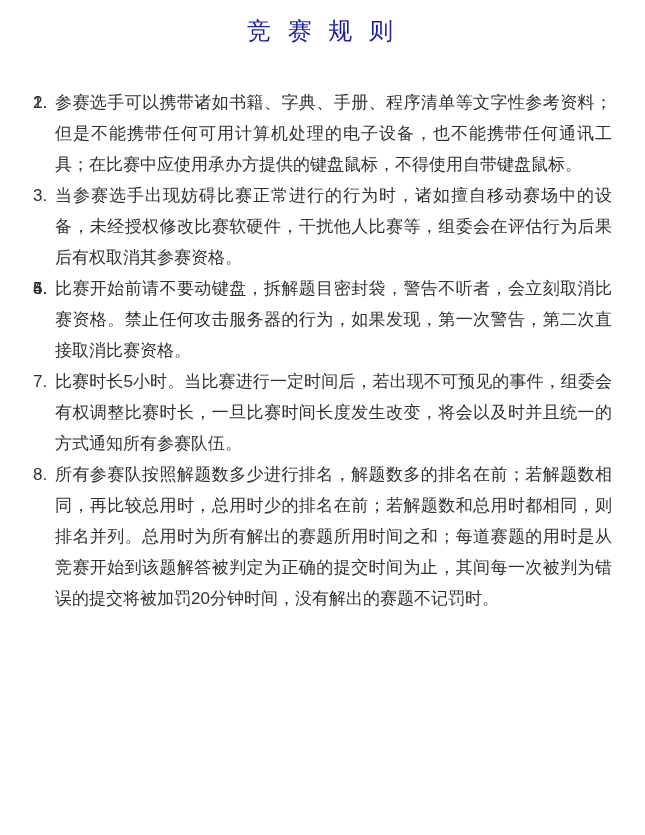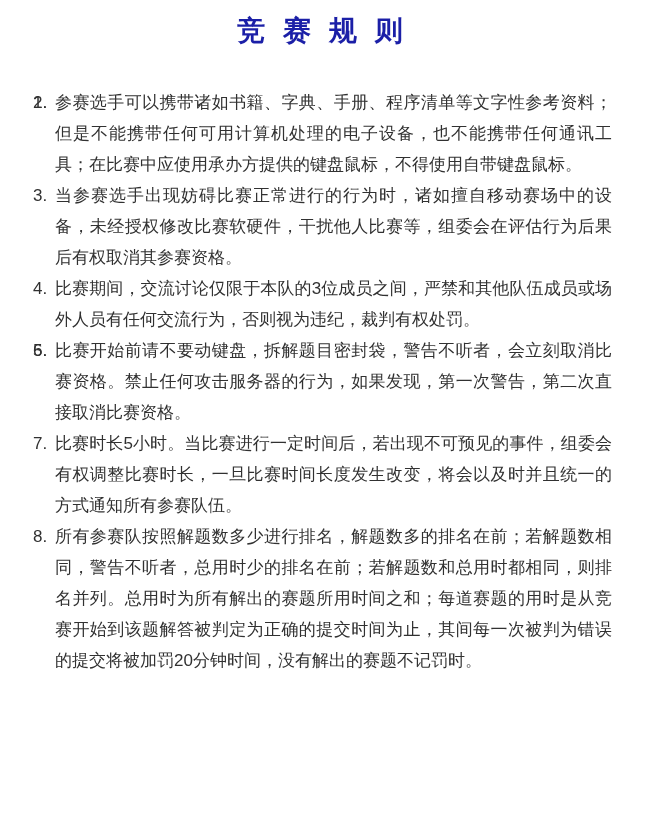--- a/index.html
+++ b/index.html
@@ -14,23 +14,23 @@
     font-family: "Liberation Sans", sans-serif;
   }
   .doc-page {
     width: 645px;
     height: 835px;
     background: #ffffff;
     box-sizing: border-box;
   }
   .doc-title {
     margin: 17px 0 0 0;
-    font-size: 28px;
+    font-size: 24px;
     line-height: 28px;
-    font-weight: 700;
+    font-weight: 400;
     letter-spacing: 5px;
     text-align: center;
     color: #1b1fa7;
   }
   ol.rules-list {
     list-style: none;
     margin: 42px 33px 0 33px;
     padding: 0;
   }
   ol.rules-list li {
@@ -63,31 +63,30 @@
     <li>
       <span class="rule-num">2.</span>
       <span class="rule-txt">参赛选手可以携带诸如书籍、字典、手册、程序清单等文字性参考资料；但是不能携带任何可用计算机处理的电子设备，也不能携带任何通讯工具；在比赛中应使用承办方提供的键盘鼠标，不得使用自带键盘鼠标。</span>
     </li>
     <li>
       <span class="rule-num">3.</span>
       <span class="rule-txt">当参赛选手出现妨碍比赛正常进行的行为时，诸如擅自移动赛场中的设备，未经授权修改比赛软硬件，干扰他人比赛等，组委会在评估行为后果后有权取消其参赛资格。</span>
     </li>
     <li>
       <span class="rule-num">4.</span>
-      <span class="rule-txt">比赛期间，交流讨论仅限于本队的3位成员之间，严禁和其他队伍成员或场外人员有任何交流行为，否则视为违纪，裁判有权处罚。</span>
     </li>
     <li>
       <span class="rule-num">5.</span>
     </li>
     <li>
       <span class="rule-num">6.</span>
       <span class="rule-txt">比赛开始前请不要动键盘，拆解题目密封袋，警告不听者，会立刻取消比赛资格。禁止任何攻击服务器的行为，如果发现，第一次警告，第二次直接取消比赛资格。</span>
     </li>
     <li>
       <span class="rule-num">7.</span>
       <span class="rule-txt">比赛时长5小时。当比赛进行一定时间后，若出现不可预见的事件，组委会有权调整比赛时长，一旦比赛时间长度发生改变，将会以及时并且统一的方式通知所有参赛队伍。</span>
     </li>
     <li>
       <span class="rule-num">8.</span>
-      <span class="rule-txt">所有参赛队按照解题数多少进行排名，解题数多的排名在前；若解题数相同，警告不听者，总用时少的排名在前；若解题数和总用时都相同，则排名并列。总用时为所有解出的赛题所用时间之和；每道赛题的用时是从竞赛开始到该题解答被判定为正确的提交时间为止，其间每一次被判为错误的提交将被加罚20分钟时间，没有解出的赛题不记罚时。</span>
+      <span class="rule-txt">所有参赛队按照解题数多少进行排名，解题数多的排名在前；若解题数相同，再比较总用时，总用时少的排名在前；若解题数和总用时都相同，则排名并列。总用时为所有解出的赛题所用时间之和；每道赛题的用时是从竞赛开始到该题解答被判定为正确的提交时间为止，其间每一次被判为错误的提交将被加罚20分钟时间，没有解出的赛题不记罚时。</span>
     </li>
   </ol>
 </main>
 
 </body></html>

